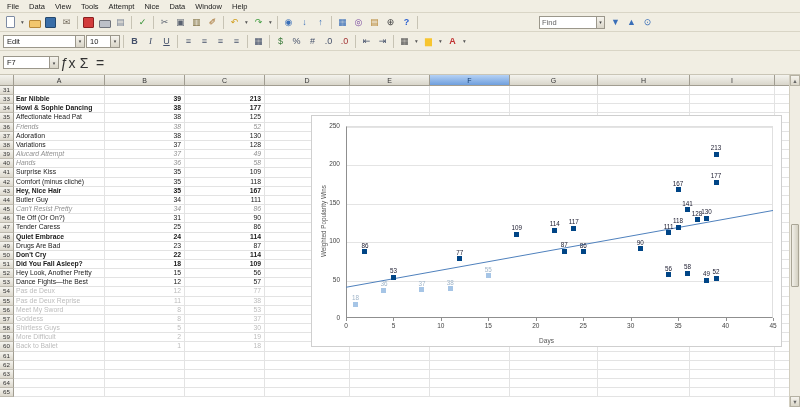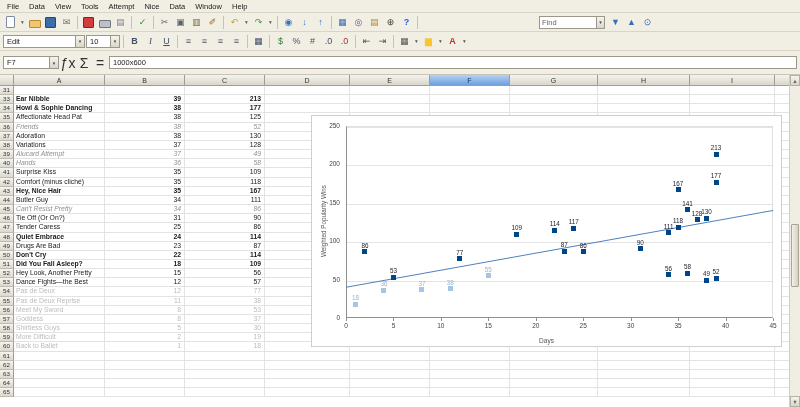--- a/index.html
+++ b/index.html
@@ -184,21 +184,20 @@
   </div>
 
   <div class="formulabar">
     <span class="combo namebox">
       <span class="val">F7</span>
       <span class="dbtn">▾</span>
     </span>
     <span class="fbtn i">ƒx</span>
     <span class="fbtn">Σ</span>
     <span class="fbtn">=</span>
-    <span class="inputline">1000x600</span>
   </div>
 
   <div class="sheet">
     <div class="colhdr">
       <div class="hc corner"></div>
     <div class="hc" style="flex: 0 0 91px;">A</div>
         <div class="hc" style="flex: 0 0 80px;">B</div>
         <div class="hc" style="flex: 0 0 80px;">C</div>
         <div class="hc" style="flex: 0 0 85px;">D</div>
         <div class="hc" style="flex: 0 0 80px;">E</div>

